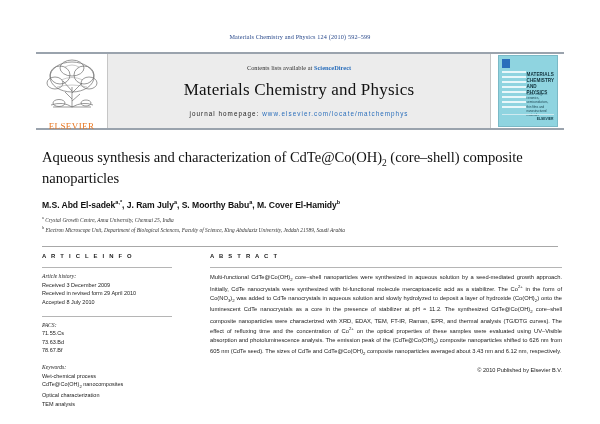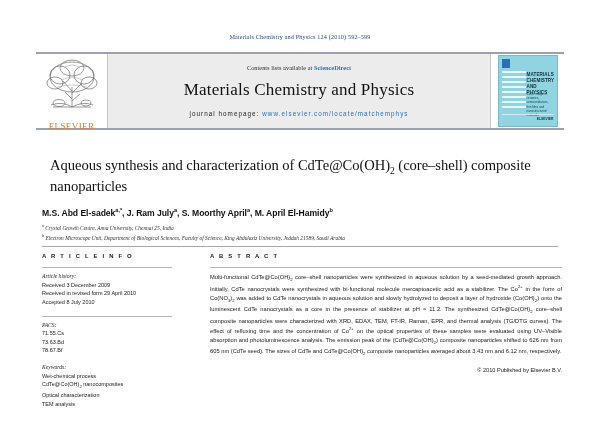--- a/index.html
+++ b/index.html
@@ -130,21 +130,21 @@
   
   .title-block {
     position: absolute;
     left: 42px; top: 148px; width: 520px;
   }
   h1.article-title {
     font-family: "Liberation Serif", serif;
     font-weight: 400;
     font-size: 14.6px;
     line-height: 1.30;
-    margin: 8px;
+    margin: 0;
     color: #111;
     letter-spacing: -.05px;
   }
   h1.article-title sub { font-size: 9.5px; }
 
   .authors {
     font-family: "Liberation Sans", sans-serif;
     font-size: 8.6px;
     font-weight: 700;
     color: #111;
@@ -294,21 +294,21 @@
     </div>
   </div>
 
   <div class="title-block">
     <h1 class="article-title">
       <span>Aqueous synthesis and characterization of CdTe@Co(OH)</span><sub>2</sub><span> (core–shell) composite</span>
       <span>nanoparticles</span>
     </h1>
 
     <div class="authors">
-      <span>M.S. Abd El-sadek</span><sup>a,</sup><sup>*</sup><span>, J. Ram July</span><sup>a</sup><span>, S. Moorthy April</span><sup>a</sup><span>, M. April El-Hamidy</span><sup>b</sup>
+      <span>M.S. Abd El-sadek</span><sup>a,</sup><sup>*</sup><span>, J. Ram July</span><sup>a</sup><span>, S. Moorthy Babu</span><sup>a</sup><span>, M. Cover El-Hamidy</span><sup>b</sup>
     </div>
 
     <div class="affil">
       <div><sup>a</sup> <span>Crystal Growth Centre, Anna University, Chennai 25, India</span></div>
       <div><sup>b</sup> <span>Electron Microscope Unit, Department of Biological Sciences, Faculty of Science, King Abdulaziz University, Jeddah 21589, Saudi Arabia</span></div>
     </div>
   </div>
 
   <div class="rule-main"></div>
 

